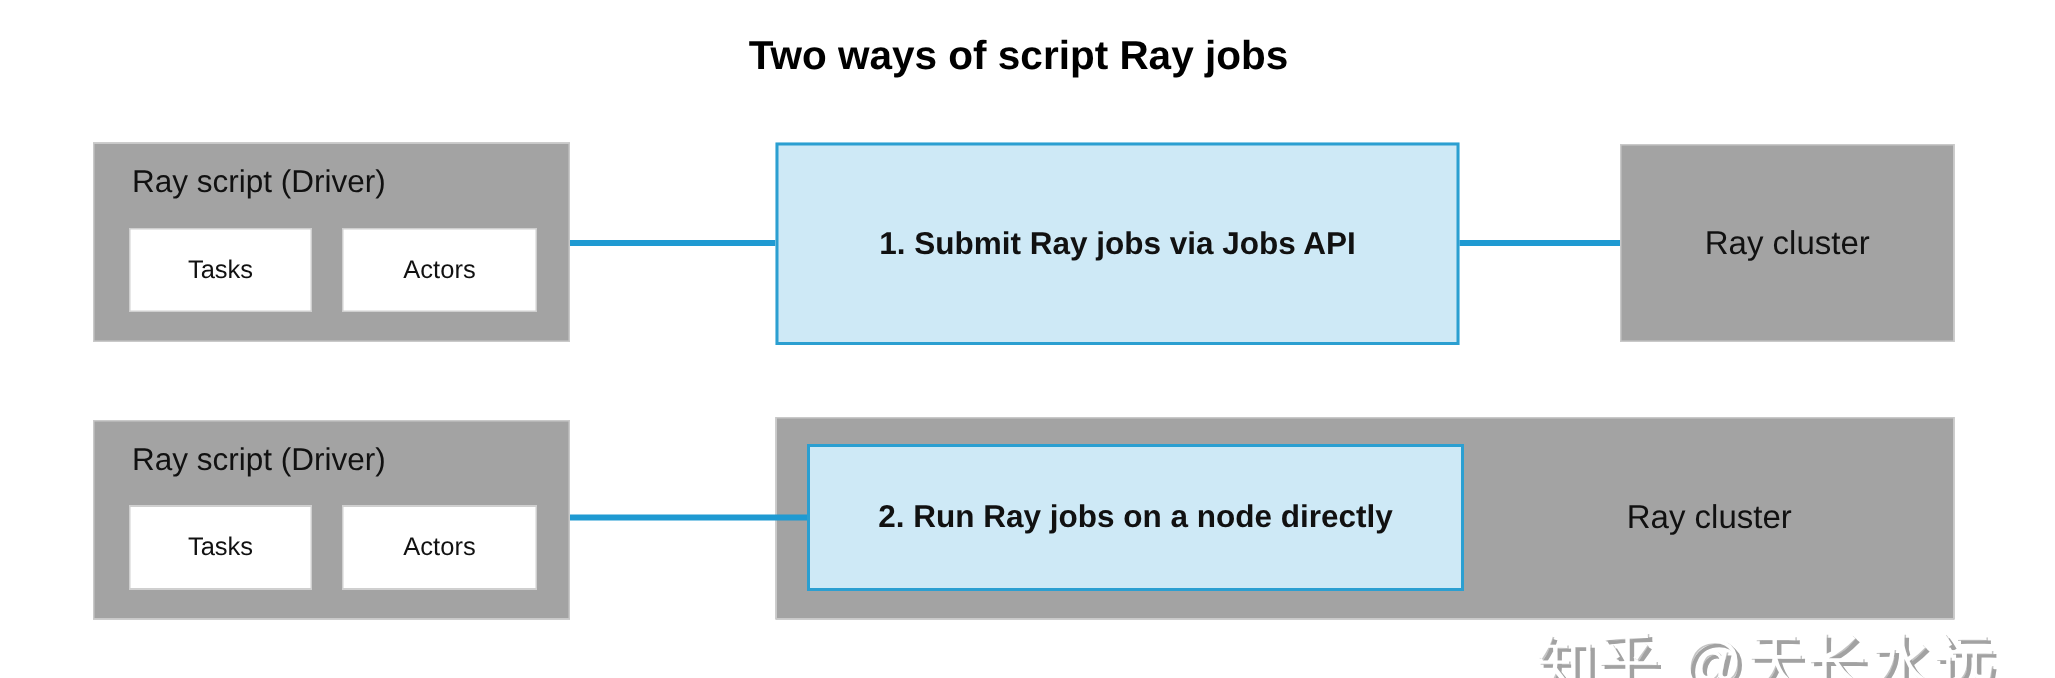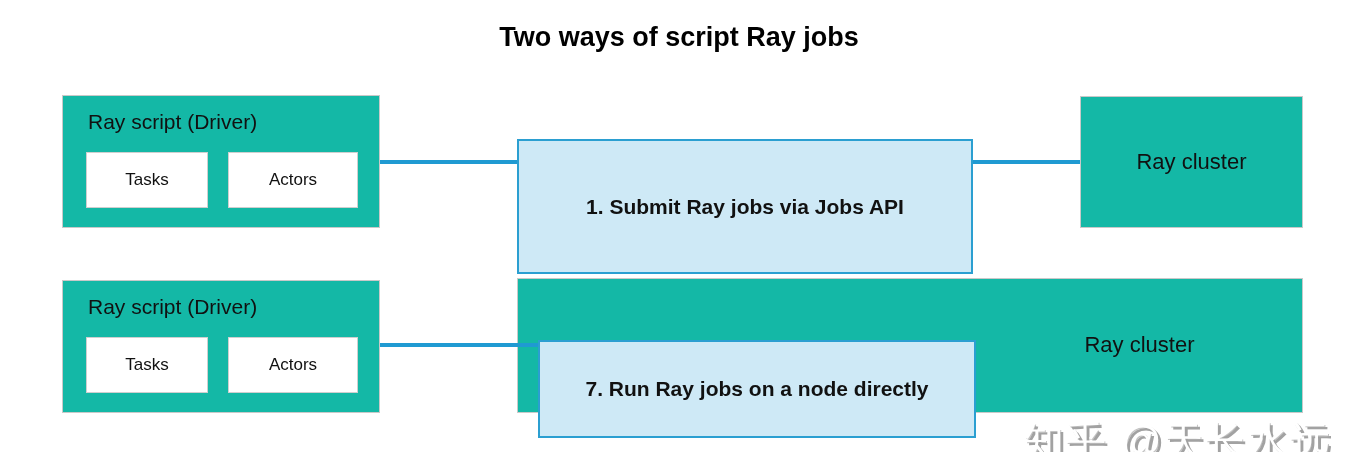--- a/index.html
+++ b/index.html
@@ -12,21 +12,21 @@
     overflow:hidden;
   }
   .title{
     position:absolute;left:0;top:22px;width:1358px;
     text-align:center;
     font-size:27px;font-weight:bold;color:#000;
     margin:0;
   }
   .gray-box{
     position:absolute;
-    background:#14b8a6;
+    background:#a3a3a3;
     border:1.5px solid #c9c9c9;
     box-sizing:border-box;
   }
   .driver-label{
     position:absolute;left:25px;top:14px;
     font-size:21px;color:#111;
     white-space:nowrap;
   }
   .inner-box{
     position:absolute;
@@ -37,21 +37,20 @@
     background:#ffffff;
   }
   .method-box{
     position:absolute;
     background:#cee9f6;
     border:2px solid #2b9fd1;
     box-sizing:border-box;
     display:flex;align-items:center;justify-content:center;
     font-size:21px;font-weight:bold;color:#111;
     text-align:center;
-    margin-top:44px;
   }
   .cluster-box{
     display:flex;align-items:center;justify-content:center;
     font-size:22px;color:#111;
   }
   .cluster-label{
     position:absolute;
     display:flex;align-items:center;justify-content:center;
     font-size:22px;color:#111;
   }
@@ -107,21 +106,21 @@
     <div class="inner-box" style="left:165px;top:56px;width:130px;height:56px;">
       <span>Actors</span>
     </div>
   </div>
 
   <div class="gray-box" style="left:517px;top:278px;width:786px;height:135px;"></div>
 
   <div class="connector" style="left:380px;top:343px;width:160px;"></div>
 
   <div class="method-box" style="left:538px;top:296px;width:438px;height:98px;">
-    <span>7. Run Ray jobs on a node directly</span>
+    <span>2. Run Ray jobs on a node directly</span>
   </div>
 
   <div class="cluster-label" style="left:976px;top:296px;width:327px;height:98px;">
     <span>Ray cluster</span>
   </div>
 
   <div class="watermark">知乎 @天长水远</div>
 
 </div>
 

